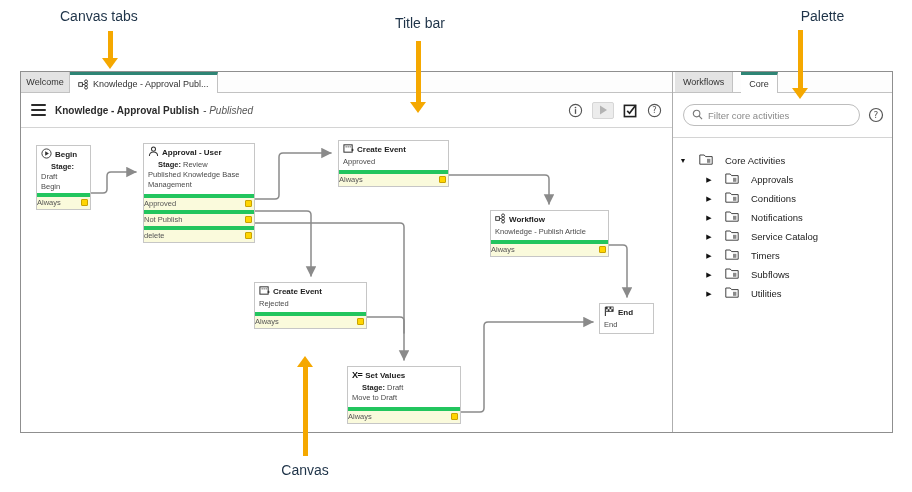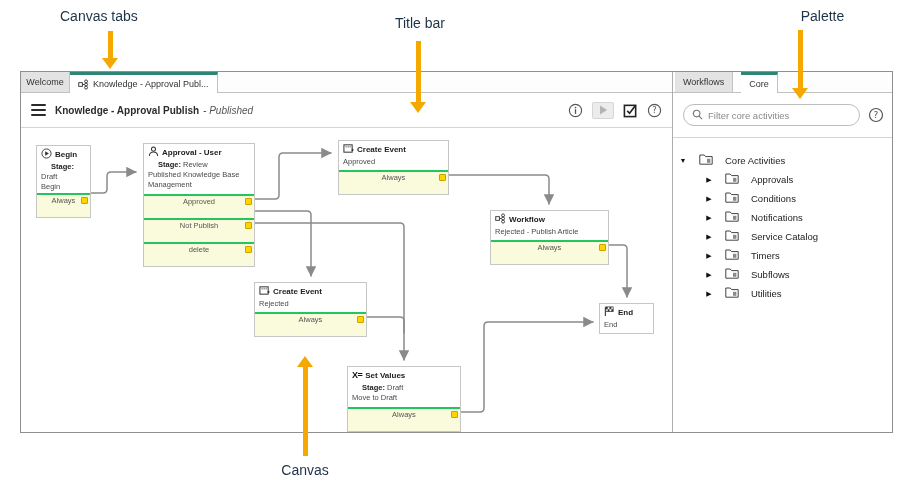--- a/index.html
+++ b/index.html
@@ -38,21 +38,21 @@
 
   
   .canvas { position:relative; flex:1; background:#fff; overflow:hidden; }
   .wires { position:absolute; left:0; top:0; width:652px; height:305px; }
 
   
   .node { position:absolute; background:#fff; border:1px solid #c6c6c6; color:#4a4a4a; font-size:7.5px; }
   .node-head { display:flex; align-items:center; gap:3px; height:16px; padding:0 4px; font-size:8px; font-weight:bold; color:#222; }
   .node-body { padding:0 4px 2px 4px; line-height:1.3; }
   .node-body b { color:#222;margin-left:10px; }
-  .exit-row { position:relative; height:24px; line-height:11px; background:#fafadc; border-top:2px solid #22c55e; text-align:center; font-size:7.5px; color:#555; }
+  .exit-row { position:relative; height:16px; line-height:11px; background:#fafadc; border-top:4px solid #22c55e; text-align:left; font-size:7.5px; color:#555; }
   .port { position:absolute; right:2px; top:2px; width:7px; height:7px; background:#ffd500; border:1px solid #c9a200; border-radius:1px; }
   .xeq { font-size:9px; font-weight:bold; color:#111; letter-spacing:-0.5px; }
 
   
   .pal-search-row { height:45px; display:flex; align-items:center; padding:0 8px 0 10px; border-bottom:1px solid #d4d4d4; flex-shrink:0; }
   .search-pill { flex:1; height:22px; border:1px solid #bdbdbd; border-radius:11px; display:flex; align-items:center; padding:0 8px; gap:5px; background:#fff; }
   .search-pill input { border:none; outline:none; flex:1; font-size:9.5px; color:#333; font-family:"Liberation Sans", sans-serif; background:transparent; min-width:0; }
   .search-pill input::placeholder { color:#8a8a8a; }
   .pal-help { margin-left:8px; flex-shrink:0; display:inline-flex; }
   .tree { padding-top:13px; overflow:hidden; }
@@ -236,21 +236,21 @@
             <span><svg width="11" height="11" viewBox="0 0 12 12">
                   <rect x="0.8" y="4" width="4" height="4" fill="none" stroke="#333" stroke-width="1"></rect>
                   <line x1="4.8" y1="6" x2="7" y2="6" stroke="#333" stroke-width="1"></line>
                   <circle cx="8.8" cy="2.6" r="1.6" fill="none" stroke="#333" stroke-width="1"></circle>
                   <circle cx="8.8" cy="6" r="1.6" fill="none" stroke="#333" stroke-width="1"></circle>
                   <circle cx="8.8" cy="9.4" r="1.6" fill="none" stroke="#333" stroke-width="1"></circle>
                 </svg></span>
             <span>Workflow</span>
           </div>
           <div class="node-body" style="min-height:13px;">
-            <div>Rejected - Publish Article</div>
+            <div>Knowledge - Publish Article</div>
           </div>
           <div class="exit-row">
             <span>Always</span>
             <span class="port"></span>
           </div>
         </div>
 
         <div class="node" style="left:233px; top:154px; width:113px;">
           <div class="node-head">
             <span><svg width="11" height="11" viewBox="0 0 12 12">

